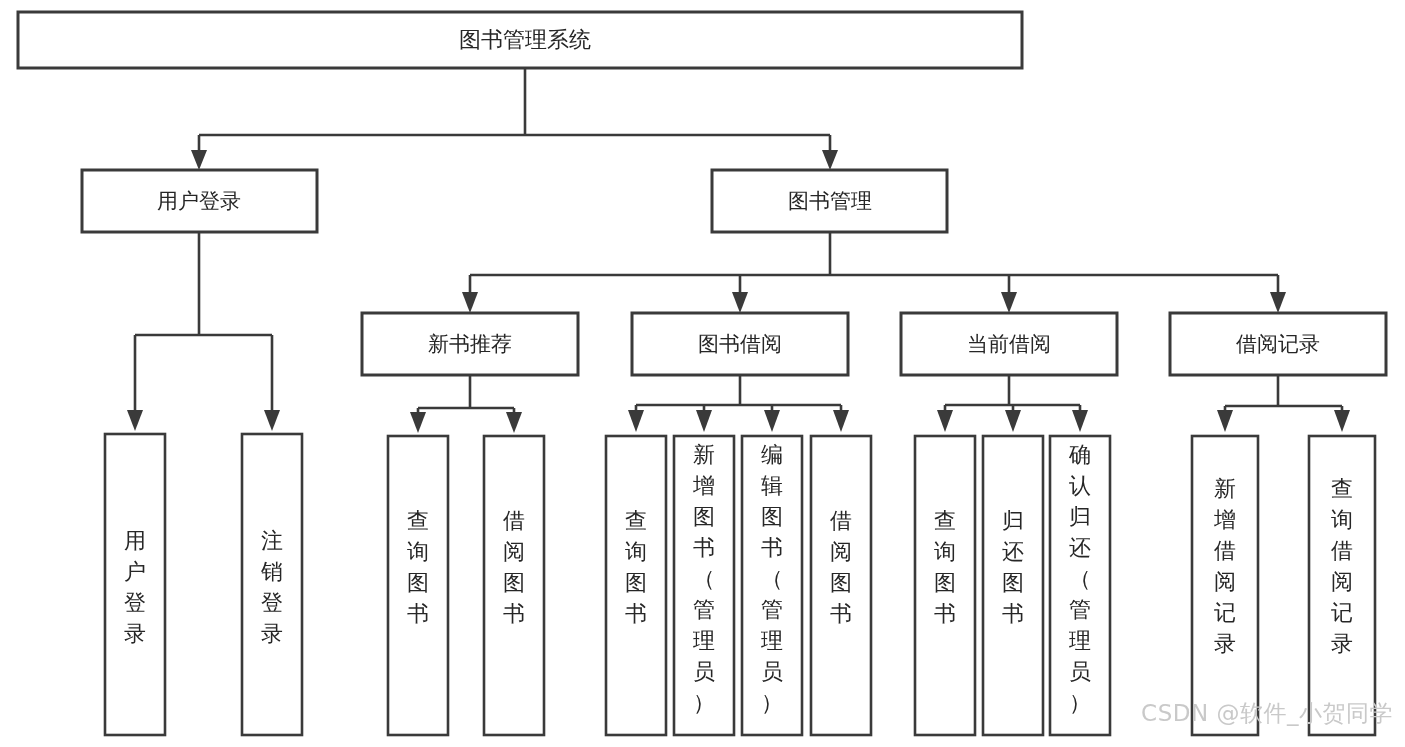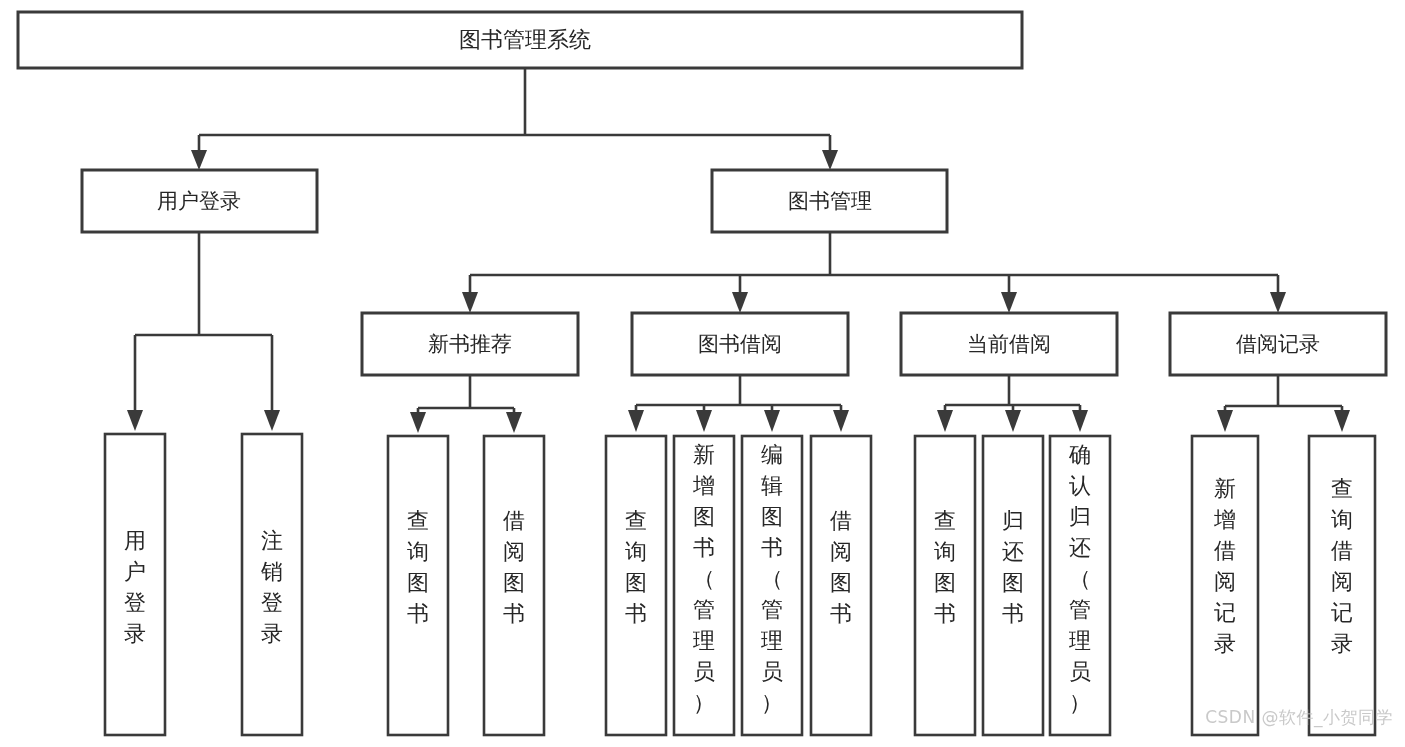--- a/index.html
+++ b/index.html
@@ -58,21 +58,21 @@
     fill: #262626;
     font-family: "DejaVu Sans", "Liberation Sans", sans-serif;
     font-size: 22px;
     text-anchor: middle;
   }
   .watermark {
     position: absolute;
     right: 12px;
     bottom: 6px;
     color: #c9c9c9;
-    font-size: 17px;
+    font-size: 23px;
     font-family: "DejaVu Sans", "Liberation Sans", sans-serif;
     letter-spacing: 0.5px;
     white-space: nowrap;
     pointer-events: none;
   }
 </style>
 </head>
 <body>
 
 <div id="diagram-root">

